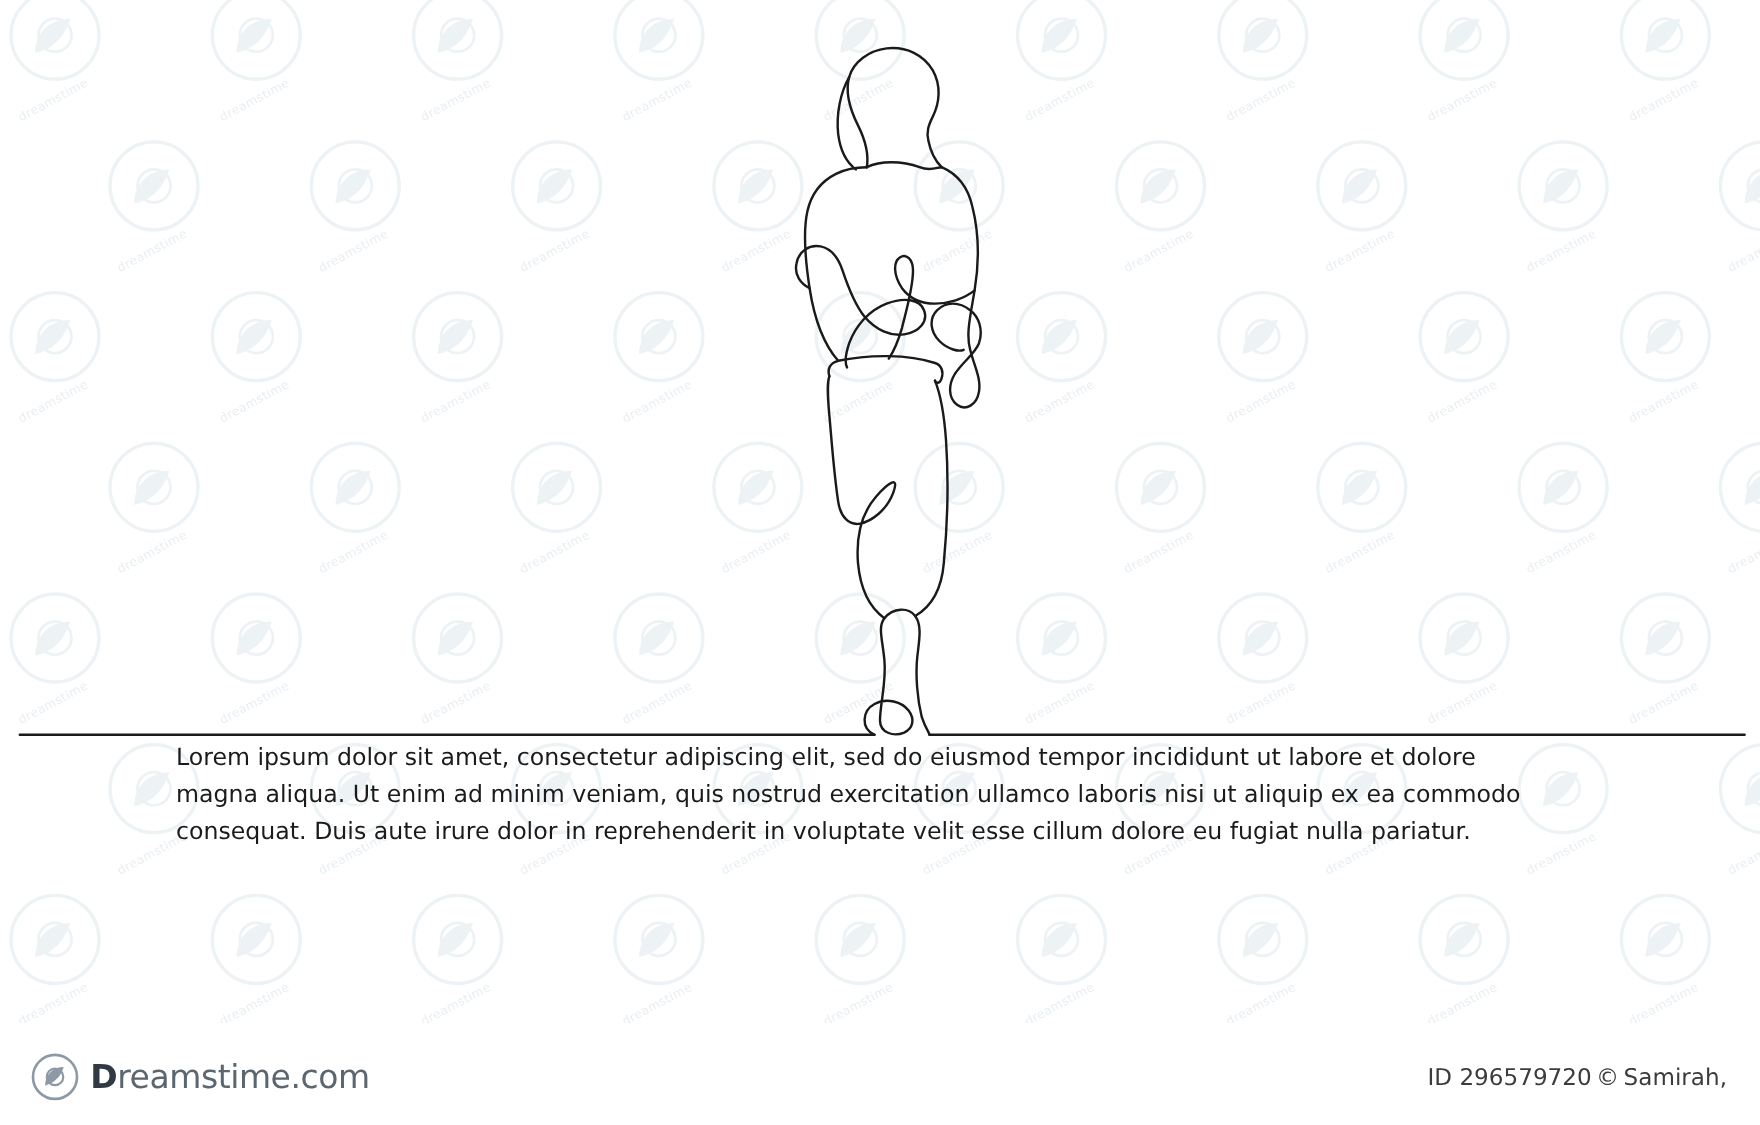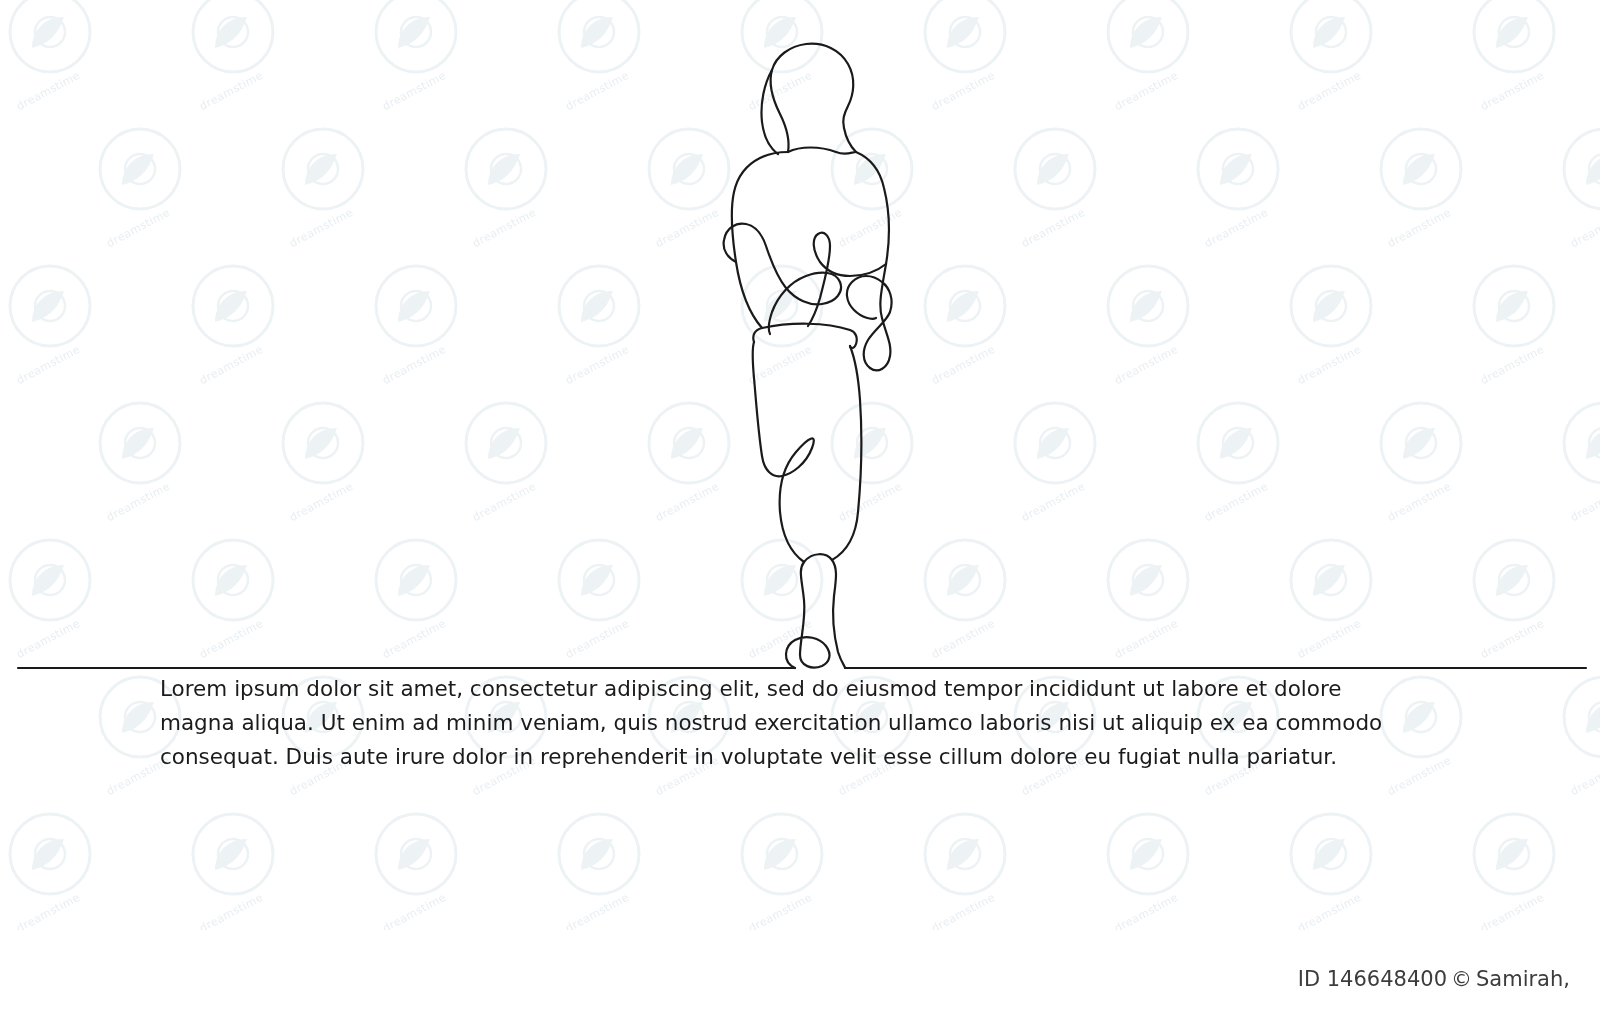--- a/index.html
+++ b/index.html
@@ -989,18 +989,28 @@
           C800 146, 820 146, 836 152
           C846 156, 852 152, 856 152
         "></path>
       </g>
     </svg>
   </div>
 
   <div class="caption">Lorem ipsum dolor sit amet, consectetur adipiscing elit, sed do eiusmod tempor incididunt ut labore et dolore magna aliqua. Ut enim ad minim veniam, quis nostrud exercitation ullamco laboris nisi ut aliquip ex ea commodo consequat. Duis aute irure dolor in reprehenderit in voluptate velit esse cillum dolore eu fugiat nulla pariatur.</div>
 
   <div class="footer">
+    <div class="brand">
+      <span class="brand-mark">
+        <svg width="44" height="44" viewBox="0 0 44 44" xmlns="http://www.w3.org/2000/svg">
+          <circle cx="22" cy="22" r="20" fill="none" stroke="#8d9aa5" stroke-width="2.4"></circle>
+          <path d="M13 30 C13 20, 20 13, 30 13 C27 22, 22 27, 13 30 Z" fill="#8d9aa5"></path>
+          <circle cx="22" cy="22" r="7.5" fill="none" stroke="#8d9aa5" stroke-width="2"></circle>
+        </svg>
+      </span>
+      <span class="brand-name"><span class="d">D</span><span>reamstime.com</span></span>
+    </div>
     <div class="credit">
-      <span>ID 146648400</span><span class="sep">©</span><span>Samirah</span><span>,</span>
+      <span>ID 296579720</span><span class="sep">©</span><span>Samirah</span><span>,</span>
     </div>
   </div>
 
 </div>
 
 </body></html>

